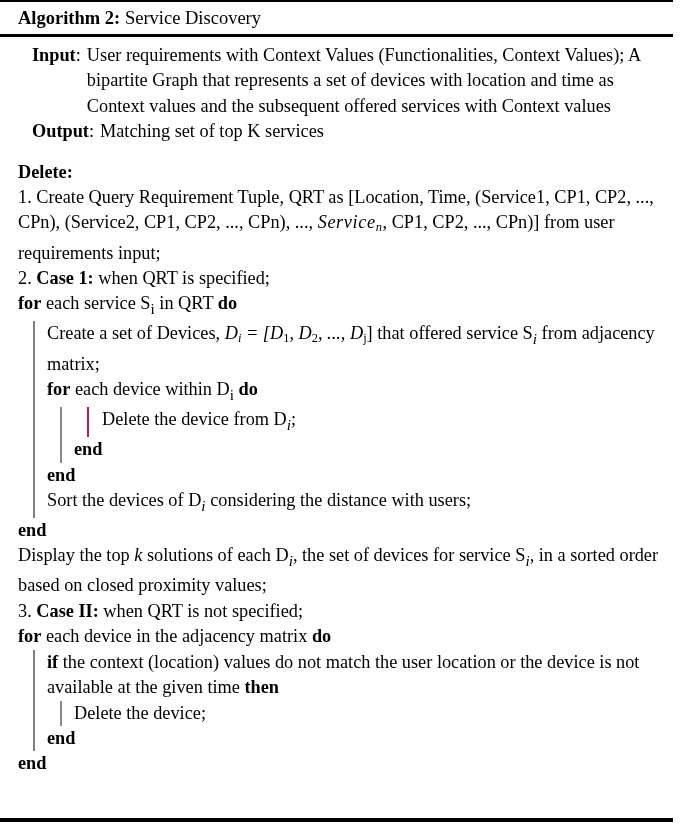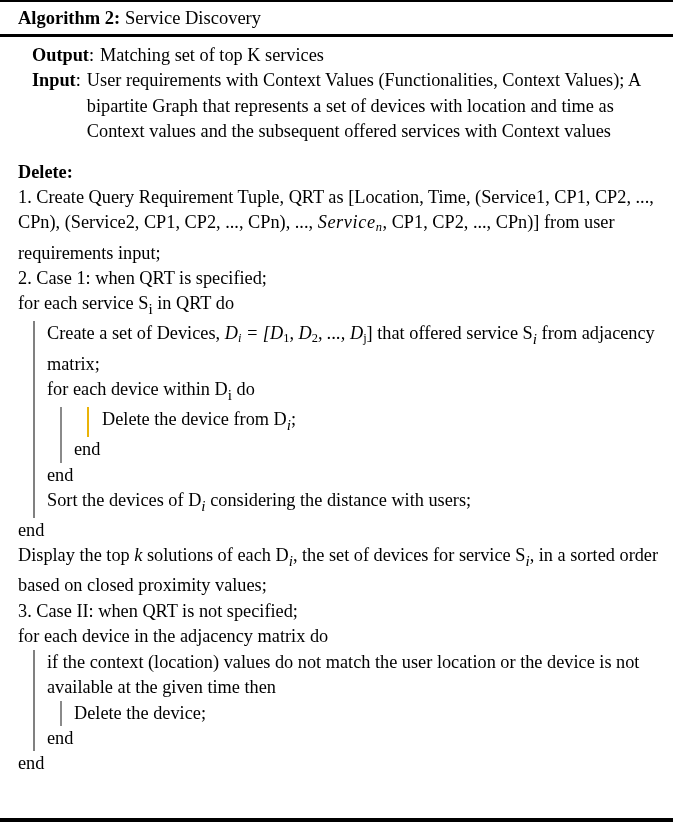--- a/index.html
+++ b/index.html
@@ -57,21 +57,21 @@
 
   .steps-head {
     font-weight: bold;
     margin-top: 15px;
   }
 
   
   .line {
     position: relative;
   }
-  .kw  { font-weight: normal; }
+  .kw  { font-weight: bold; }
   .it  { }
   
   .mv  {
     font-style: italic;
     font-family: "Liberation Serif", "DejaVu Serif", serif;
   }
   .mv sub, .ms sub {
     font-style: italic;
     font-size: 0.68em;
     vertical-align: -0.22em;
@@ -87,21 +87,21 @@
     border-left: 2px solid #808080;
     margin-left: 15px;
     padding-left: 12px;
   }
   .guide-inner {
     border-left: 2px solid #8a8a8a;
     margin-left: 13px;
     padding-left: 12px;
   }
   .guide-inner2 {
-    border-left: 2px solid #eab308;
+    border-left: 2px solid #be185d;
     margin-left: 13px;
     padding-left: 13px;
   }
 </style>
 </head>
 <body>
 
 <div class="algorithm">
 
   <div class="rule-top"></div>
@@ -110,29 +110,29 @@
     <span class="cap-label">Algorithm 2:</span>
     <span>Service Discovery</span>
   </div>
 
   <div class="rule-mid"></div>
 
   <div class="algo-body">
 
     <div class="io-block">
       <div class="io-row">
+        <span class="io-label"><span>Input</span><span class="colon">:</span></span>
+        <span class="io-text hang">User requirements with Context Values (Functionalities, Context Values); A bipartite Graph that represents a set of devices with location and time as Context values and the subsequent offered services with Context values</span>
+      </div>
+    </div>
+
+    <div class="io-block">
+      <div class="io-row">
         <span class="io-label"><span>Output</span><span class="colon">:</span></span>
         <span class="io-text">Matching set of top K services</span>
-      </div>
-    </div>
-
-    <div class="io-block">
-      <div class="io-row">
-        <span class="io-label"><span>Input</span><span class="colon">:</span></span>
-        <span class="io-text hang">User requirements with Context Values (Functionalities, Context Values); A bipartite Graph that represents a set of devices with location and time as Context values and the subsequent offered services with Context values</span>
       </div>
     </div>
 
     <div class="steps-head line">Delete:</div>
 
     <div class="line">
       <span>1.</span>
       <span>Create Query Requirement Tuple, QRT as [Location, Time, (Service1, CP1, CP2, ..., CPn), (Service2, CP1, CP2, ..., CPn), ...,</span>
       <span class="ms"><span>Service</span><sub>n</sub></span><span>,</span>
       <span>CP1, CP2, ..., CPn)] from user requirements input;</span>

